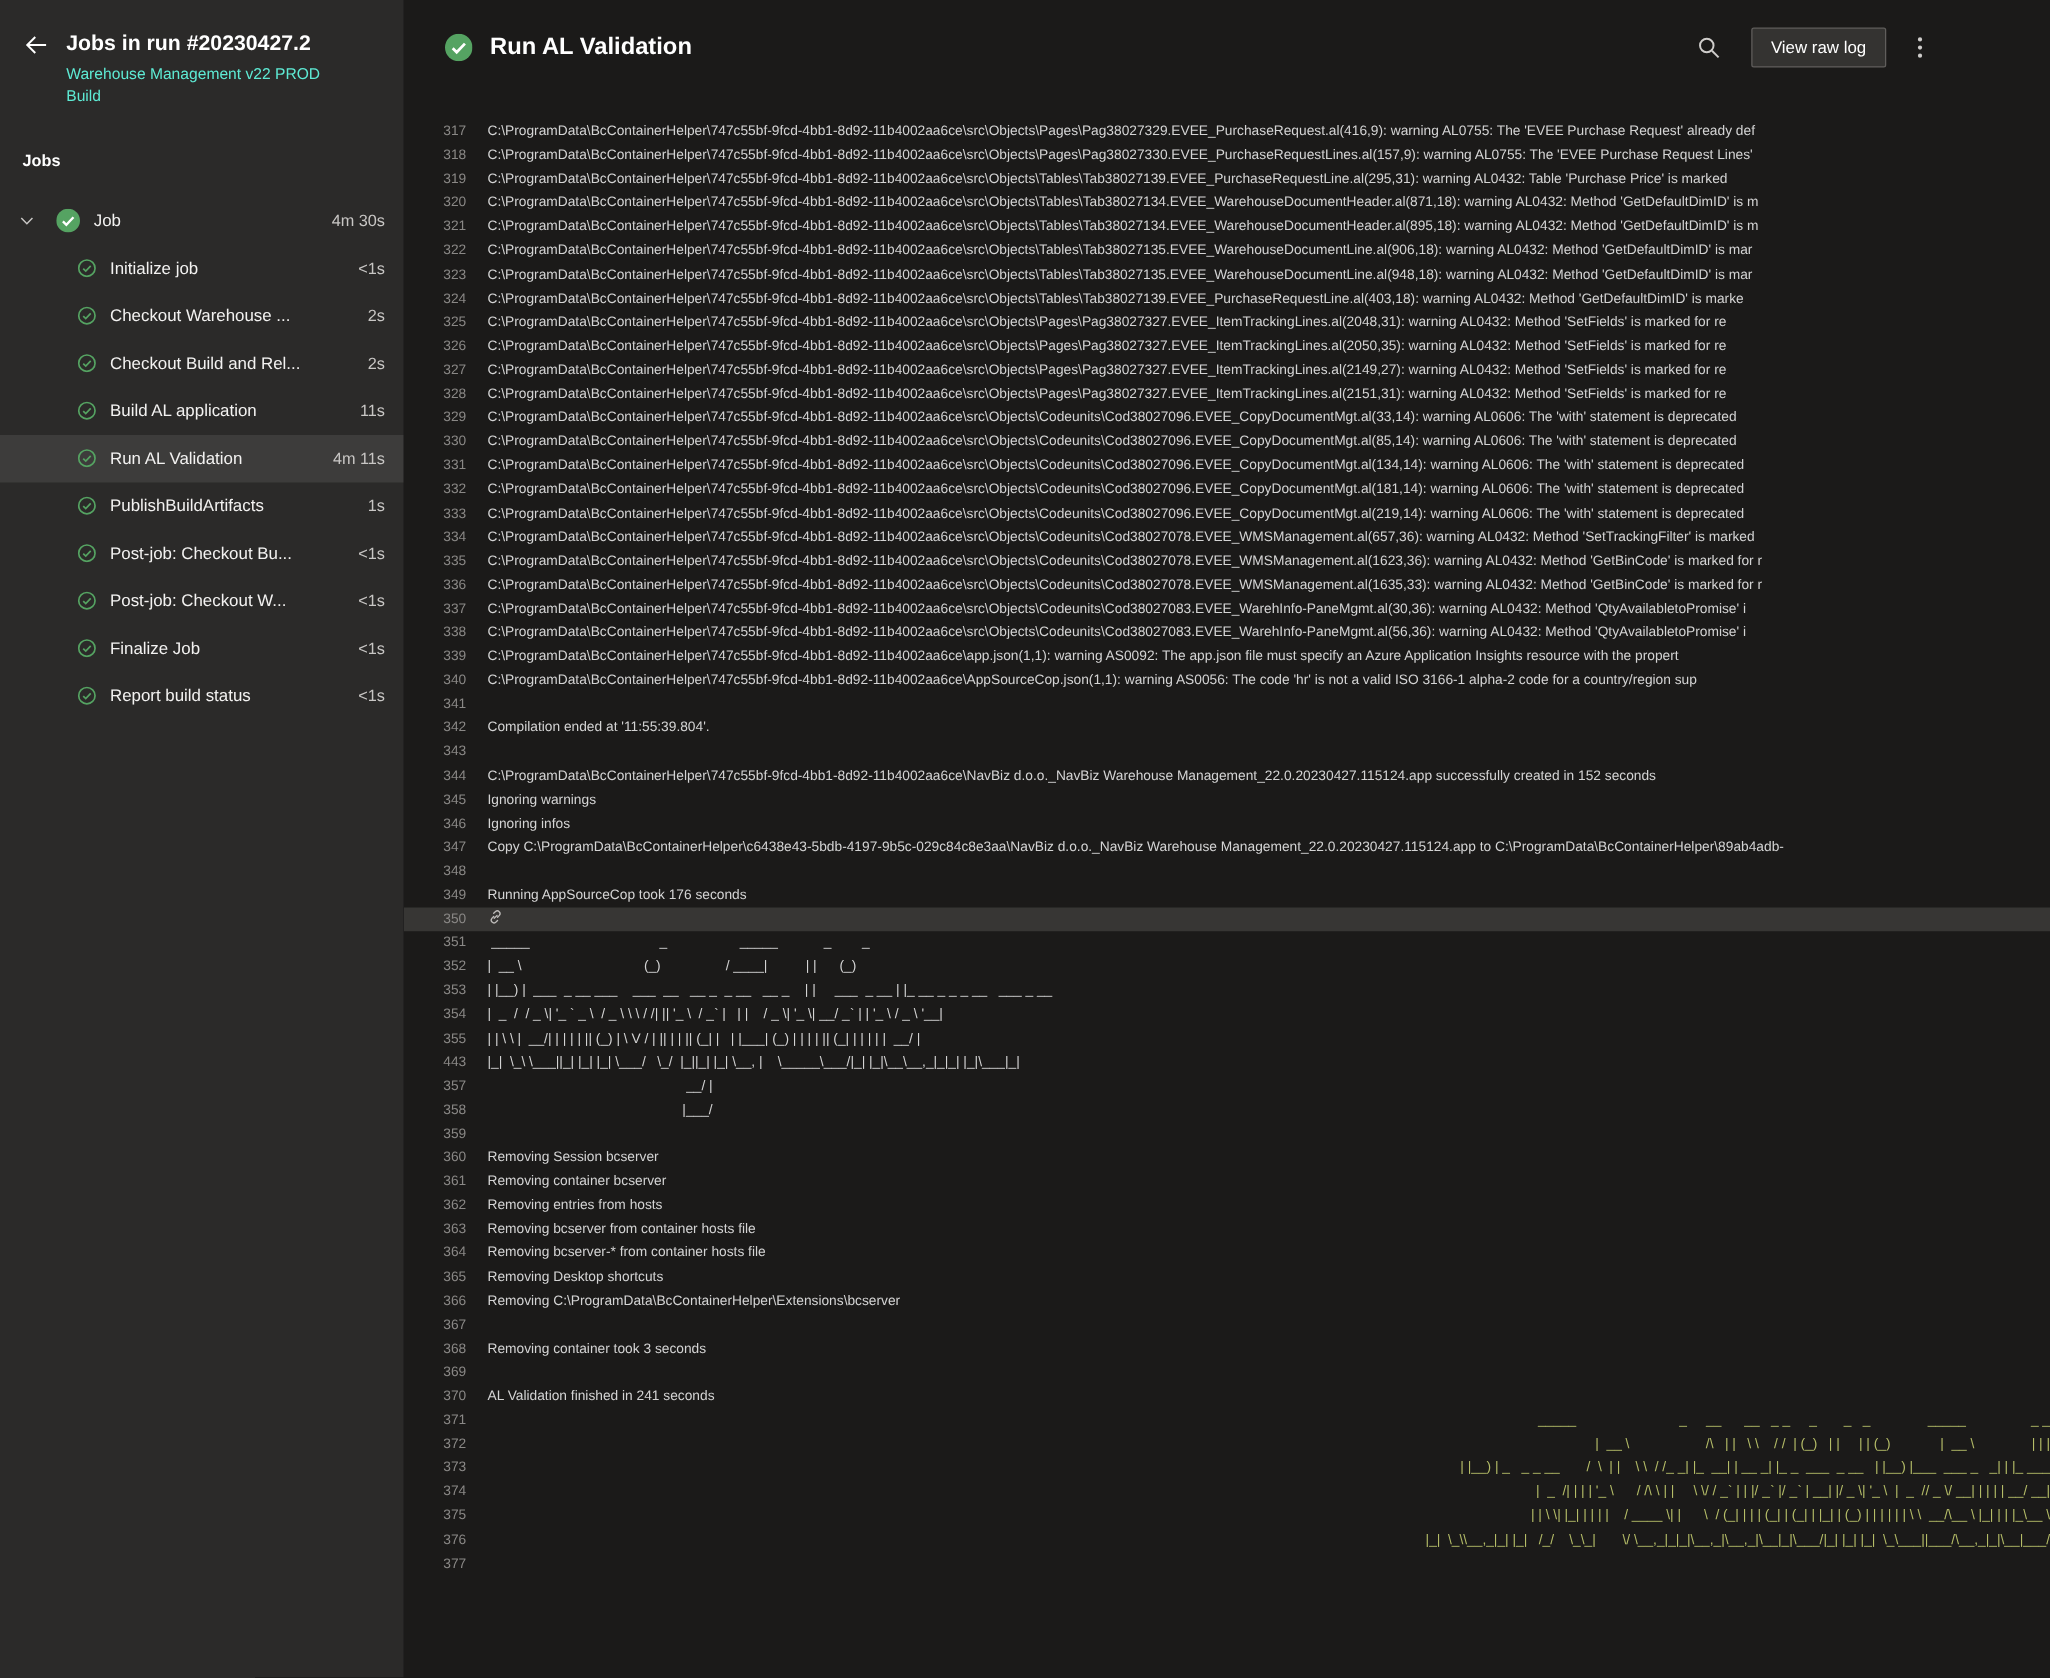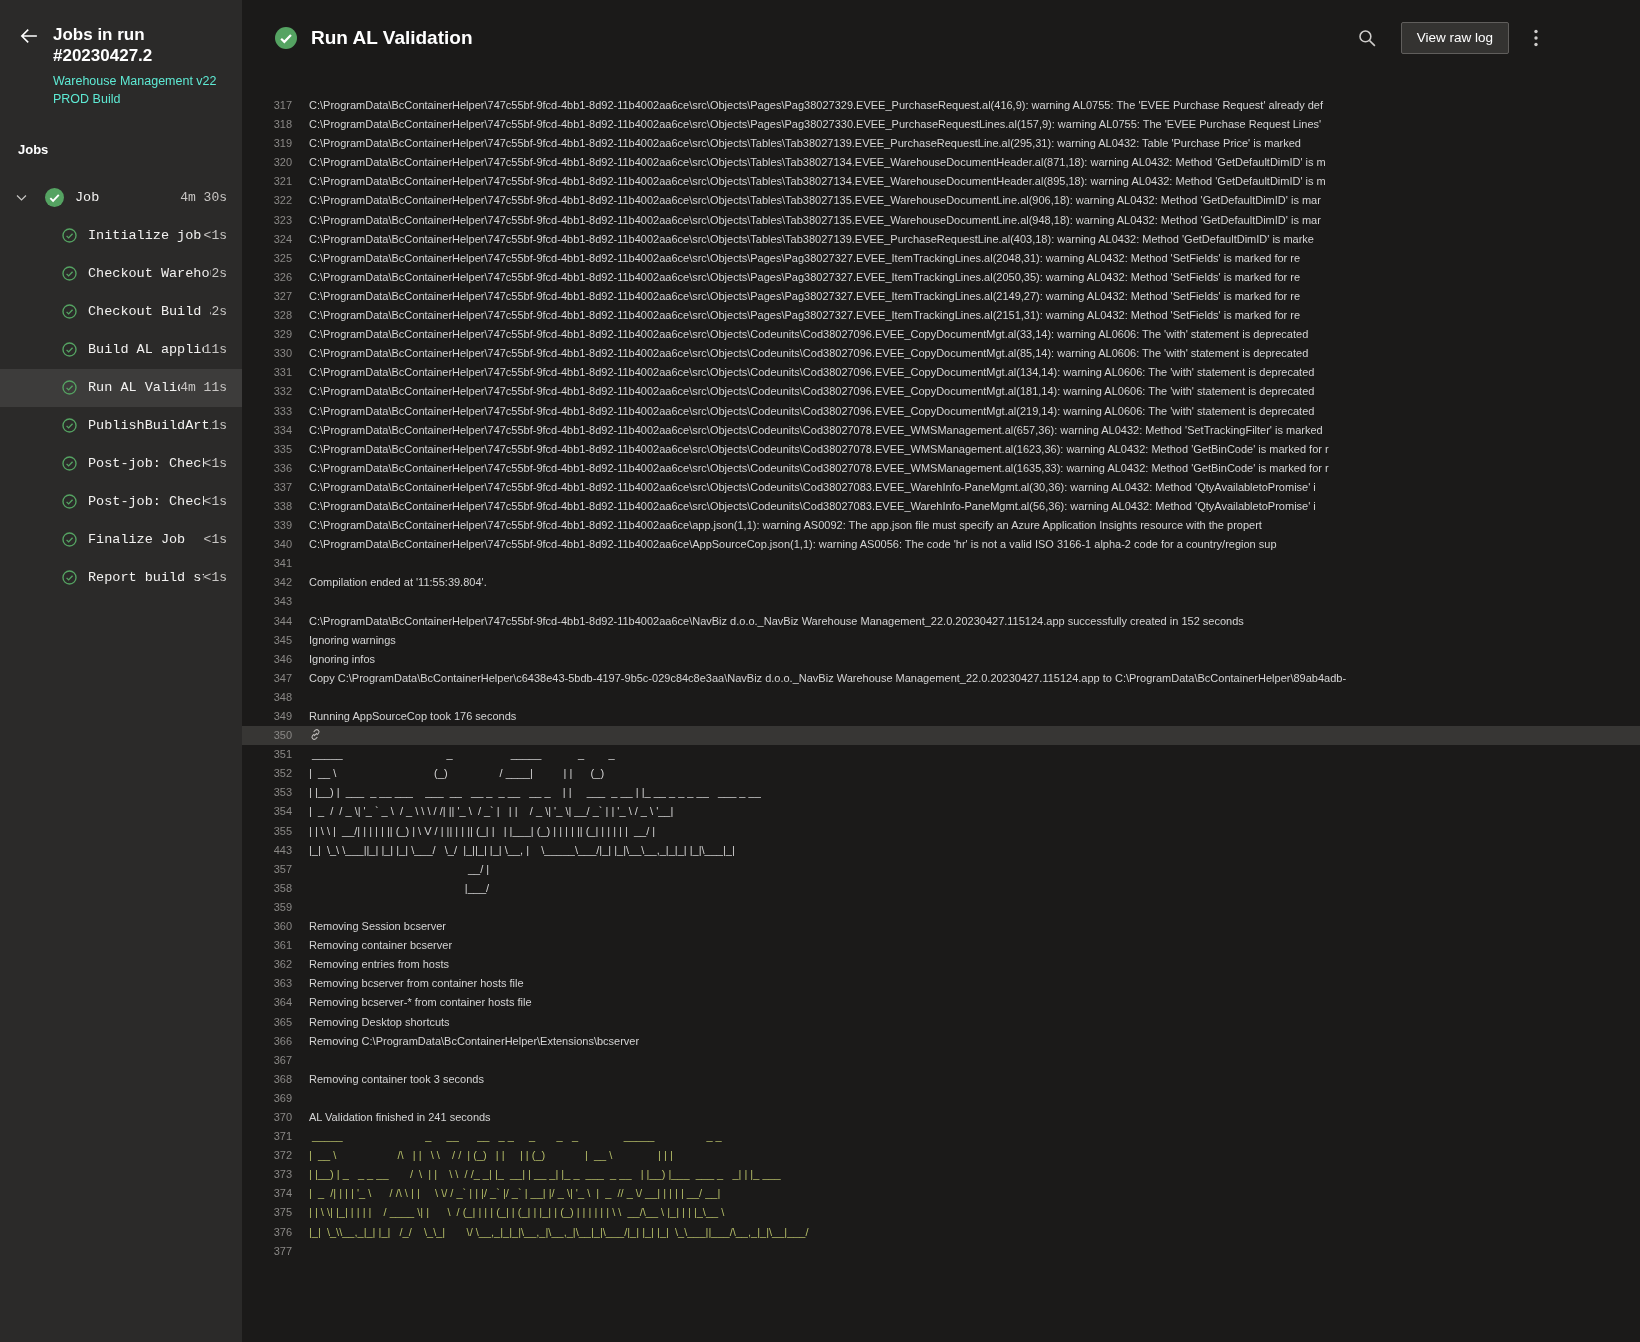--- a/index.html
+++ b/index.html
@@ -1,27 +1,27 @@
 <!DOCTYPE html>
 <html style="--success: #55a362; --log-green: #5bb75b; --art-yellow: #b5bd68;"><head>
 <meta charset="utf-8">
 <style>
   :root{ --success:#55a362; --log-green:#5bb75b; --art-yellow:#b5bd68; }
   html,body{margin:0;padding:0;}
   body{width:1640px;height:1342px;overflow:hidden;background:#1b1a19;font-family:"Liberation Sans",sans-serif;}
   .app{display:flex;width:1640px;height:1342px;}
 
   
-  .sidebar{width:242px;flex:none;background:#2b2a29;color:#f3f2f1;overflow:hidden;}
+  .sidebar{width:323px;flex:none;background:#2b2a29;color:#f3f2f1;overflow:hidden;}
   .sb-head{display:flex;align-items:flex-start;gap:15px;padding:24px 14px 0 20px;}
   .back{background:none;border:none;padding:0;margin-top:3px;cursor:pointer;display:flex;}
   .sb-title{font-size:17px;font-weight:700;color:#ffffff;line-height:1.25;margin:0;}
   .sb-sub{font-size:12.5px;color:#5eead4;margin-top:5px;line-height:1.45;max-width:218px;}
   .jobs-label{font-size:13px;font-weight:700;color:#ffffff;padding:34px 0 12px 18px;}
-  .jobs-tree{margin-top:10px;font-family:Liberation Mono, monospace;}
+  .jobs-tree{margin-top:10px;}
   .tree-row{display:flex;align-items:center;height:38px;cursor:pointer;}
   .tree-row.selected{background:#3d3c3b;}
   .chev{display:flex;width:14px;margin-left:15px;flex:none;}
   .tree-row.parent .status{margin-left:16px;}
   .tree-row.child .status{margin-left:62px;}
   .status{display:flex;flex:none;}
   .tlabel{flex:1;font-size:13.5px;color:#f3f2f1;margin-left:11px;white-space:nowrap;overflow:hidden;}
   .tdur{font-size:13px;color:#c8c6c4;margin-right:15px;flex:none;}
 
   
@@ -31,21 +31,21 @@
   .actions{display:flex;align-items:center;gap:21px;flex:none;}
   .icon-btn{background:none;border:none;padding:4px;cursor:pointer;display:flex;align-items:center;}
   .raw-btn{background:#343331;border:1px solid #605e5c;border-radius:2px;color:#ffffff;font-family:"Liberation Sans",sans-serif;font-size:13.5px;height:32px;padding:0 15px;cursor:pointer;}
 
   
   .log{flex:1;overflow:hidden;padding-top:21px;font-family:Liberation Sans, sans-serif;font-size:11px;line-height:19.1px;color:#d4d4d4;}
   .log-row{display:flex;height:19.1px;white-space:pre;}
   .log-row.hl{background:#373634;}
   .lnum{flex:none;width:50px;text-align:right;color:#8a8886;cursor:pointer;}
   .ltxt{flex:1;padding-left:17px;overflow:hidden;}
-  .log-row.arty .ltxt{color:var(--art-yellow);}
+  .log-row.arty .ltxt{color:var(--art-yellow);text-align:right;}
   .log-row.ok .ltxt{color:var(--log-green);}
   .linkicon{margin-right:6px;vertical-align:-2px;}
 </style>
 </head>
 <body>
 
 <div class="app">
 
   <aside class="sidebar">
     <div class="sb-head">

